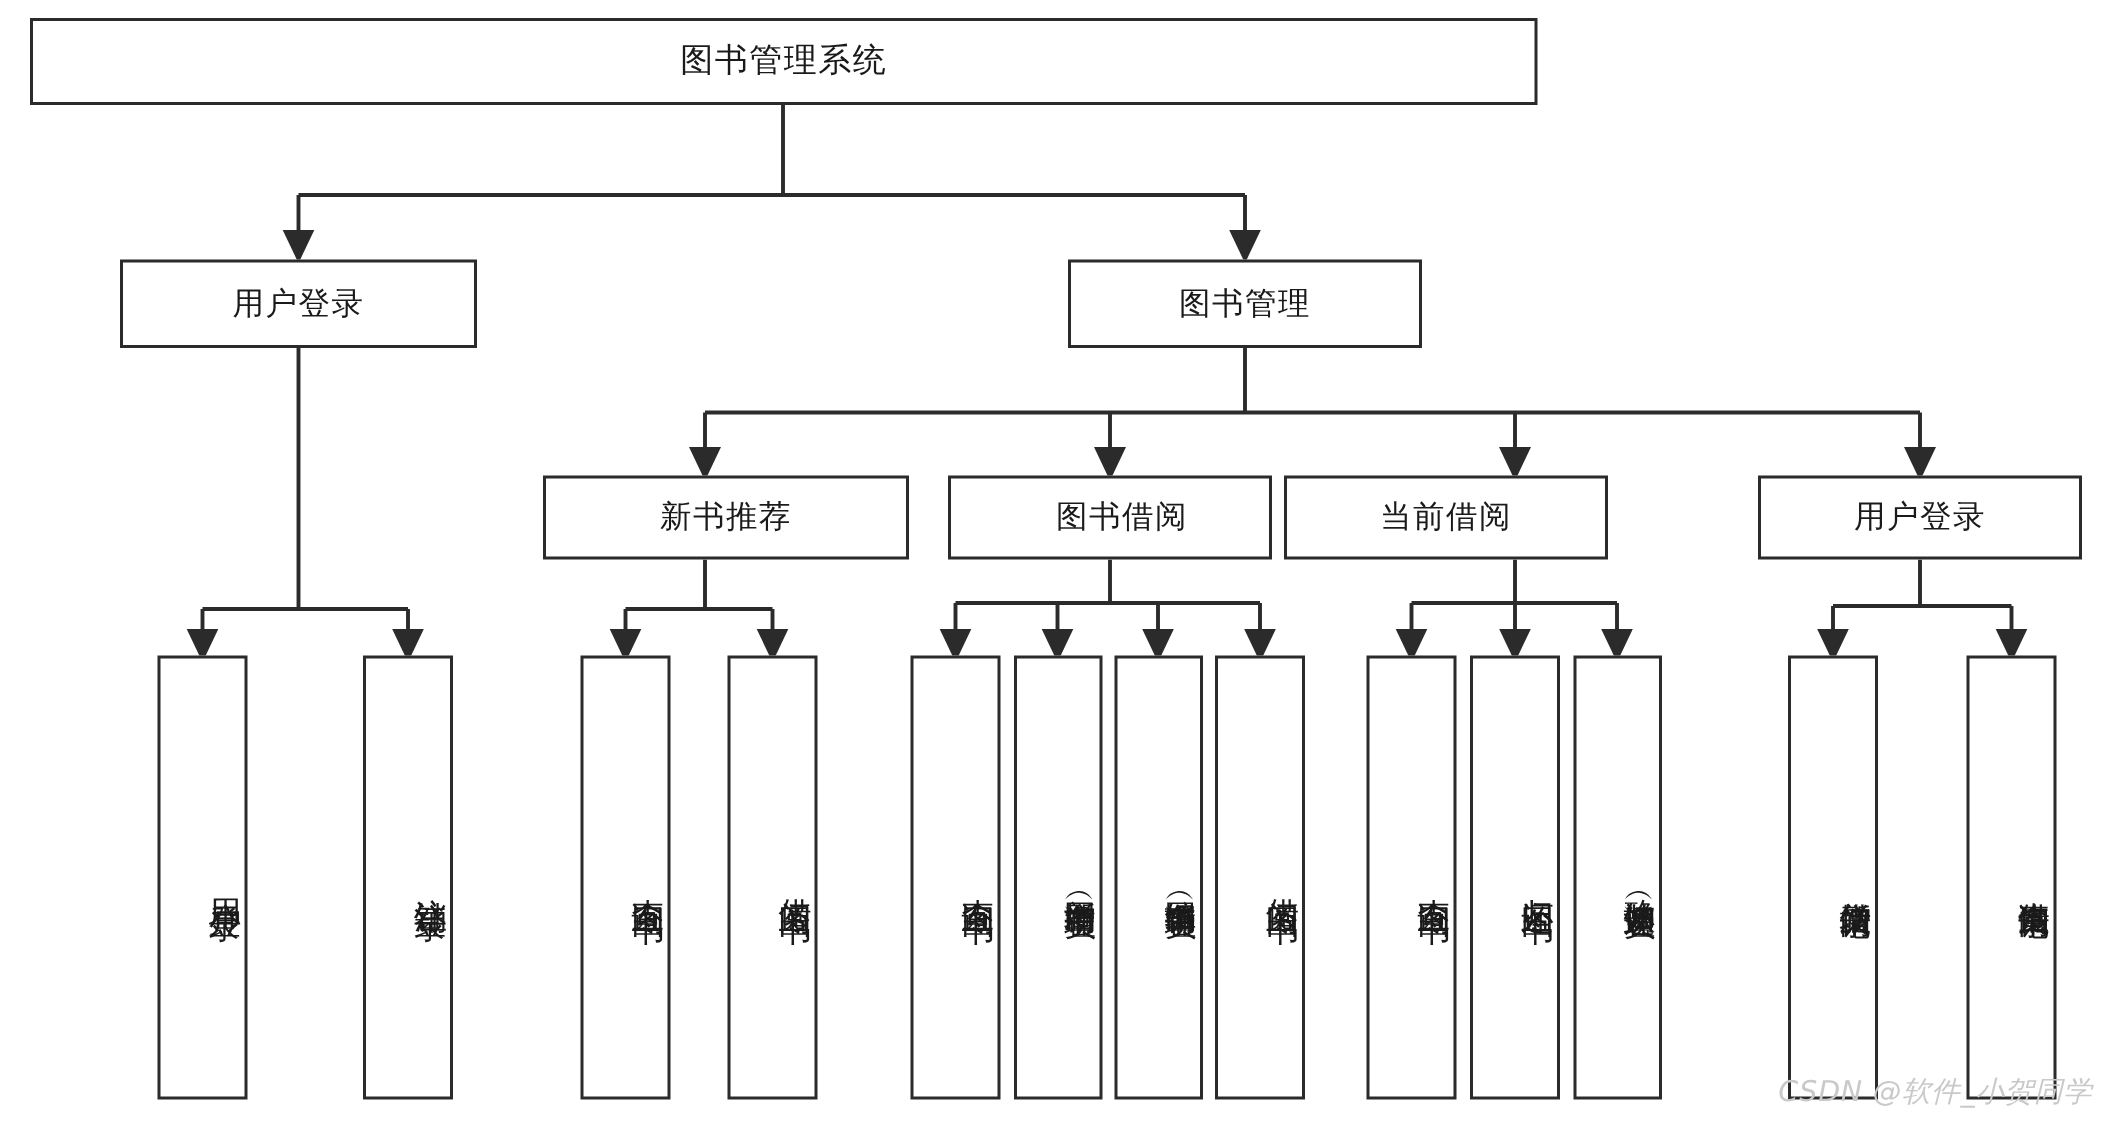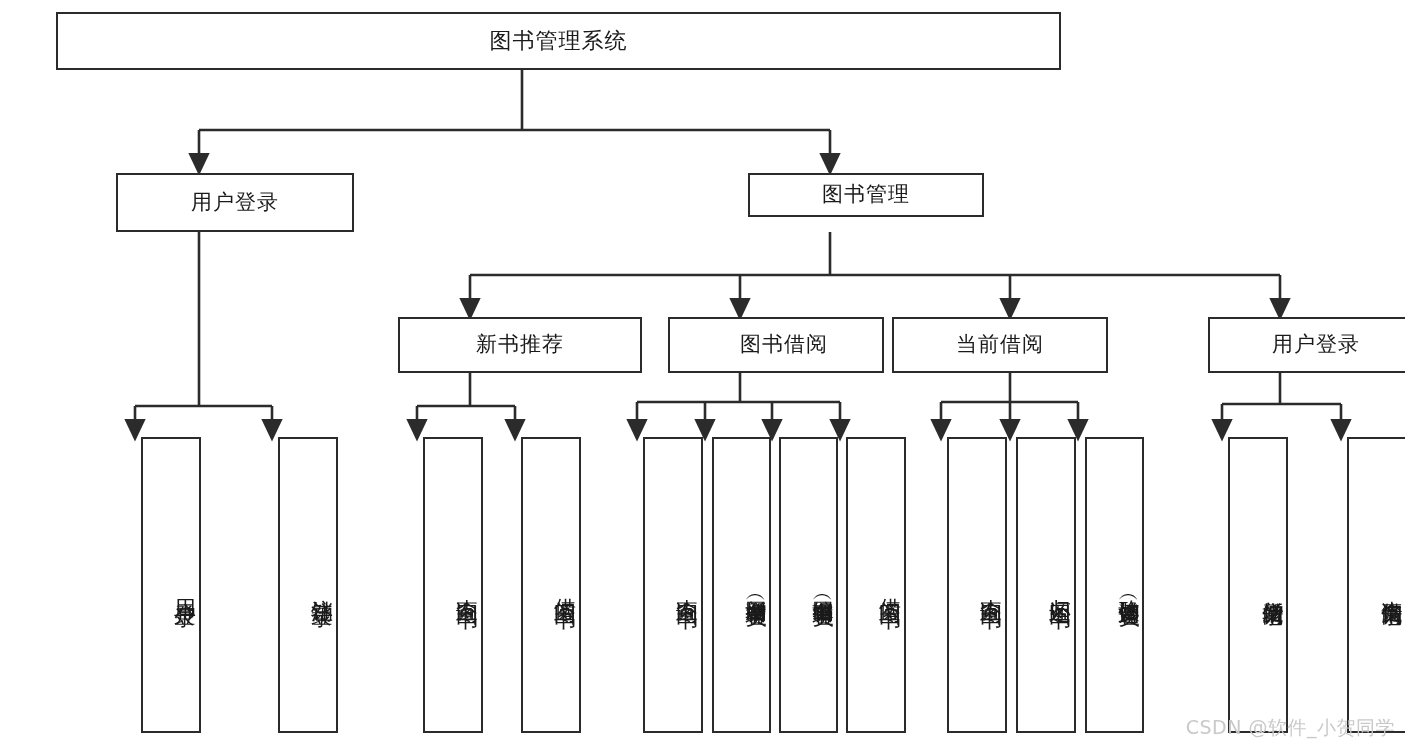--- a/index.html
+++ b/index.html
@@ -28,21 +28,20 @@
   }
   .node {
     position: absolute;
     box-sizing: border-box;
     background: #ffffff;
     border: 2px solid #2b2b2b;
     display: flex;
     align-items: center;
     justify-content: center;
     color: #1a1a1a;
-    margin-left: 36px;
   }
   .node-h {
     
     font-size: 21px;
     letter-spacing: 1px;
     line-height: 1.2;
     white-space: nowrap;
   }
   .node-root {
     font-size: 22px;
@@ -68,20 +67,21 @@
   }
   #watermark {
     position: absolute;
     right: 10px;
     bottom: 6px;
     font-size: 19px;
     color: #c9c9c9;
     letter-spacing: 0.5px;
     white-space: nowrap;
     user-select: none;
+    font-style: italic;
   }
 </style>
 </head>
 <body>
 
 <div id="diagram-root">
 
   <svg id="edges-layer" viewBox="0 0 1405 747" width="1405" height="747" xmlns="http://www.w3.org/2000/svg">
     <defs>
       <marker id="arrowhead" markerWidth="9" markerHeight="9" refX="4.2" refY="4.5" orient="auto" markerUnits="strokeWidth">
@@ -134,21 +134,21 @@
   </svg>
 
   <div class="node node-h node-root" style="left:20px; top:12px; width:1005px; height:58px;">
     <span class="node-label">图书管理系统</span>
   </div>
 
   <div class="node node-h" style="left:80px; top:173px; width:238px; height:59px;">
     <span class="node-label">用户登录</span>
   </div>
 
-  <div class="node node-h" style="left:712px; top:173px; width:236px; height:44px;text-align:center;">
+  <div class="node node-h" style="left:712px; top:173px; width:236px; height:59px;text-align:center;">
     <span class="node-label">图书管理</span>
   </div>
 
   <div class="node node-h" style="left:362px; top:317px; width:244px; height:56px;text-align:right;">
     <span class="node-label">新书推荐</span>
   </div>
 
   <div class="node node-h" style="left:632px; top:317px; width:216px; height:56px;padding-left:16px;">
     <span class="node-label">图书借阅</span>
   </div>

